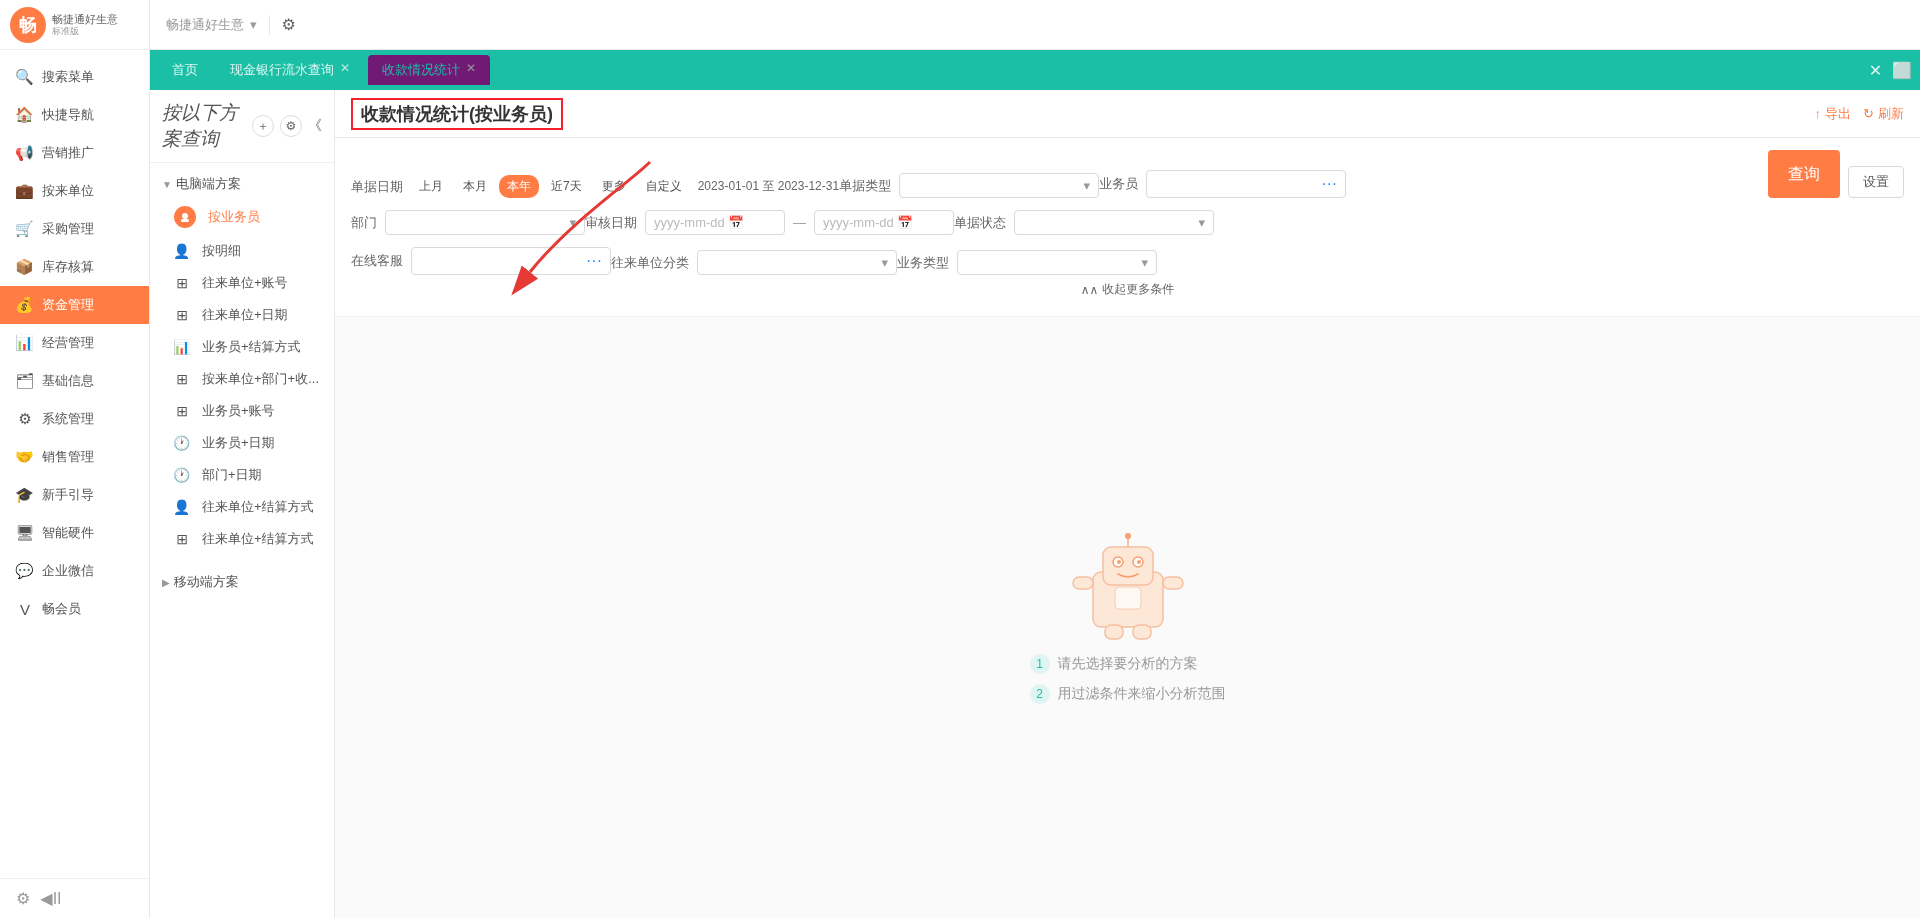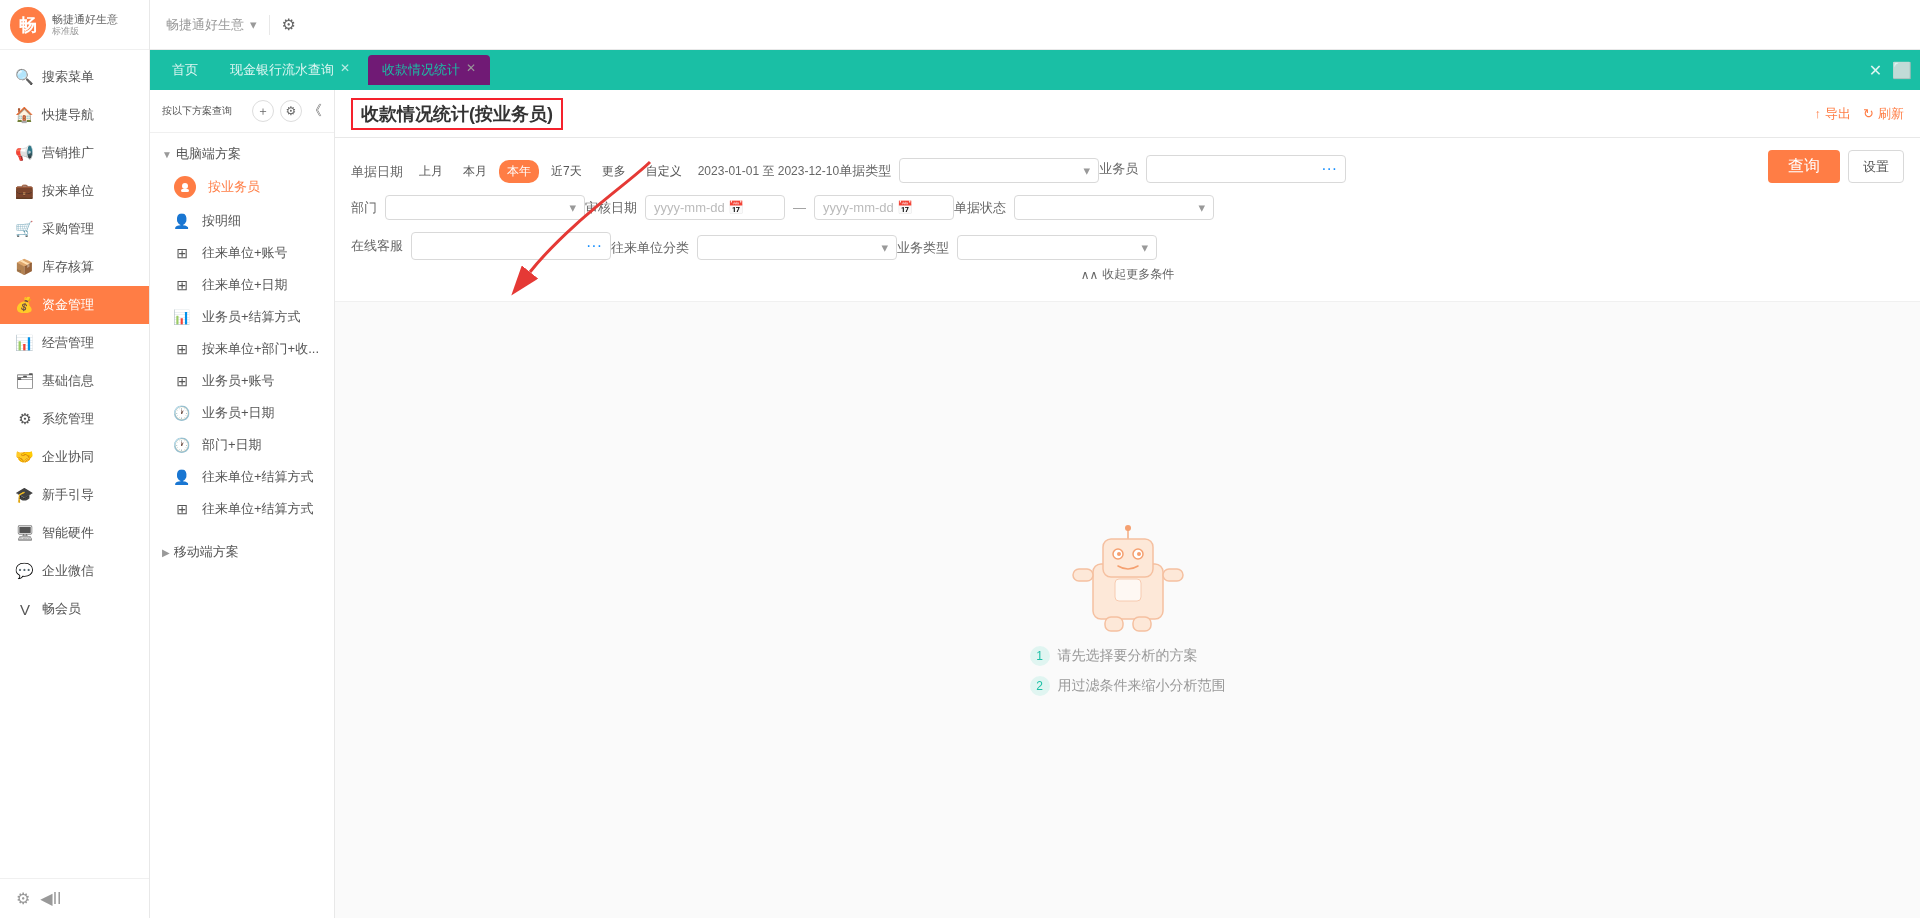--- a/index.html
+++ b/index.html
@@ -37,21 +37,21 @@
     .tab.active .tab-close { color: #999; }
     .tab-spacer { flex: 1; }
     .window-btns { display: flex; align-items: center; gap: 10px; color: rgba(255,255,255,0.85); font-size: 16px; }
 
     
     .content { flex: 1; display: flex; overflow: hidden; }
 
     
     .left-panel { width: 185px; background: #fff; border-right: 1px solid #e8e8e8; flex-shrink: 0; overflow-y: auto; }
     .left-panel-header { display: flex; align-items: center; padding: 10px 12px; border-bottom: 1px solid #f0f0f0; gap: 6px; }
-    .left-panel-title { font-size: 10px; color: #555; flex: 1; }
+    .left-panel-title { font-size: 19px; color: #555; flex: 1; font-style: italic; }
     .icon-btn { width: 22px; height: 22px; border-radius: 50%; border: 1px solid #ddd; display: flex; align-items: center; justify-content: center; cursor: pointer; font-size: 12px; color: #666; }
     .collapse-btn { cursor: pointer; color: #666; font-size: 14px; }
     .panel-section { padding: 6px 0; }
     .section-header { display: flex; align-items: center; padding: 6px 12px; cursor: pointer; color: #555; font-size: 13px; }
     .section-arrow { margin-right: 4px; color: #999; font-size: 10px; }
     .section-title { font-size: 13px; }
     .menu-item { display: flex; align-items: center; padding: 7px 12px 7px 24px; cursor: pointer; color: #555; font-size: 13px; gap: 12px; }
     .menu-item.active { color: #ff7d45; }
     .menu-item-icon { width: 16px; height: 16px; display: flex; align-items: center; justify-content: center; font-size: 14px; flex-shrink: 0; }
     .active-circle { width: 22px; height: 22px; background: #ff7d45; border-radius: 50%; display: flex; align-items: center; justify-content: center; }
@@ -75,21 +75,21 @@
     .date-tabs { display: flex; gap: 4px; align-items: center; }
     .date-tab { padding: 3px 8px; font-size: 12px; color: #555; cursor: pointer; border-radius: 3px; }
     .date-tab.active { background: #ff7d45; color: #fff; border-radius: 10px; }
     .date-range { font-size: 12px; color: #666; white-space: nowrap; }
     .select-box { border: 1px solid #d9d9d9; border-radius: 4px; padding: 4px 8px; font-size: 13px; display: flex; align-items: center; gap: 6px; min-width: 160px; color: #555; cursor: pointer; background: #fff; }
     .select-box .arrow { margin-left: auto; color: #999; }
     .input-box { border: 1px solid #d9d9d9; border-radius: 4px; padding: 4px 8px; font-size: 13px; min-width: 140px; color: #bbb; }
     .dash { color: #999; }
     .filter-actions { margin-left: auto; display: flex; gap: 8px; }
     .query-btn { background: #ff7d45; color: #fff; border: none; padding: 6px 20px; border-radius: 4px; cursor: pointer; font-size: 16px; }
-    .set-btn { background: #fff; border: 1px solid #d9d9d9; color: #555; padding: 6px 14px; border-radius: 4px; cursor: pointer; font-size: 13px; }
+    .set-btn { background: #fff; border: 1px solid #d9d9d9; color: #555; padding: 6px 14px; border-radius: 4px; cursor: pointer; font-size: 13px; margin-top: 16px; }
     .collapse-more { display: flex; align-items: center; justify-content: center; padding: 6px; color: #666; font-size: 12px; cursor: pointer; gap: 4px; }
 
     
     .empty-area { flex: 1; display: flex; flex-direction: column; align-items: center; justify-content: center; gap: 12px; background: #fafafa; }
     .empty-hints { display: flex; flex-direction: column; gap: 10px; }
     .hint-item { display: flex; align-items: center; gap: 8px; color: #999; font-size: 14px; }
     .hint-num { width: 20px; height: 20px; border-radius: 50%; background: #e0f5f1; color: #1abfa5; font-size: 12px; display: flex; align-items: center; justify-content: center; flex-shrink: 0; }
 
     
     ::-webkit-scrollbar { width: 6px; }
@@ -143,21 +143,21 @@
     <div class="nav-item">
       <span class="nav-icon">🗂</span>
       <span>基础信息</span>
     </div>
     <div class="nav-item">
       <span class="nav-icon">⚙</span>
       <span>系统管理</span>
     </div>
     <div class="nav-item">
       <span class="nav-icon">🤝</span>
-      <span>企业协同</span>
+      <span>销售管理</span>
     </div>
     <div class="nav-item">
       <span class="nav-icon">🎓</span>
       <span>新手引导</span>
     </div>
     <div class="nav-item">
       <span class="nav-icon">🖥</span>
       <span>智能硬件</span>
     </div>
     <div class="nav-item">
@@ -312,21 +312,21 @@
           <div class="filter-item">
             <span class="filter-label">单据日期</span>
             <div class="date-tabs">
               <span class="date-tab">上月</span>
               <span class="date-tab">本月</span>
               <span class="date-tab active">本年</span>
               <span class="date-tab">近7天</span>
               <span class="date-tab">更多</span>
               <span class="date-tab">自定义</span>
             </div>
-            <span class="date-range">2023-01-01 至 2023-12-10</span>
+            <span class="date-range">2023-01-01 至 2023-12-31</span>
           </div>
 
           <div class="filter-item">
             <span class="filter-label">单据类型</span>
             <div class="select-box" style="min-width:200px;">
               <span style="color:#bbb;flex:1;"></span>
               <span class="arrow">▾</span>
             </div>
           </div>
 

